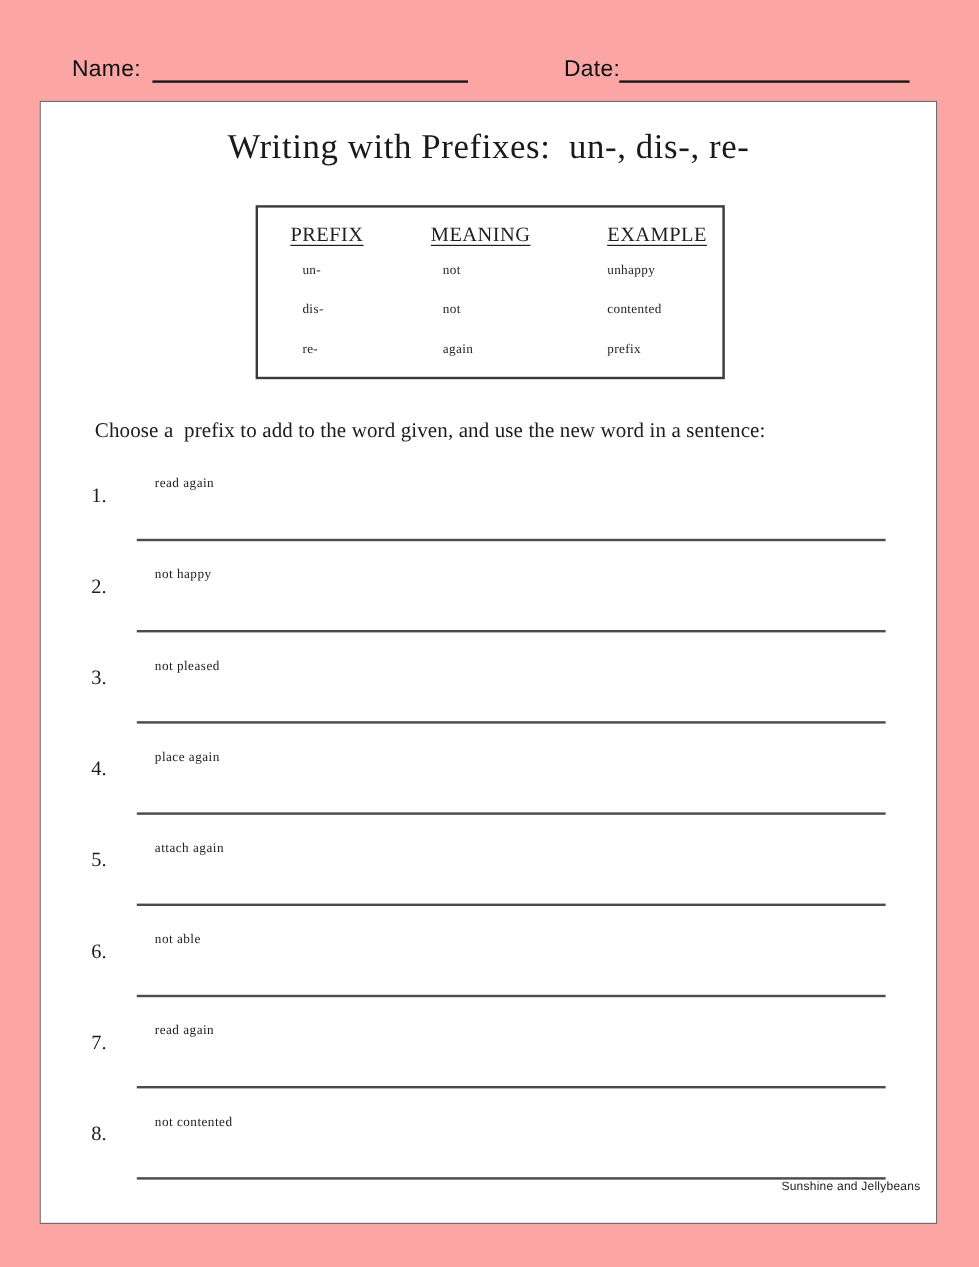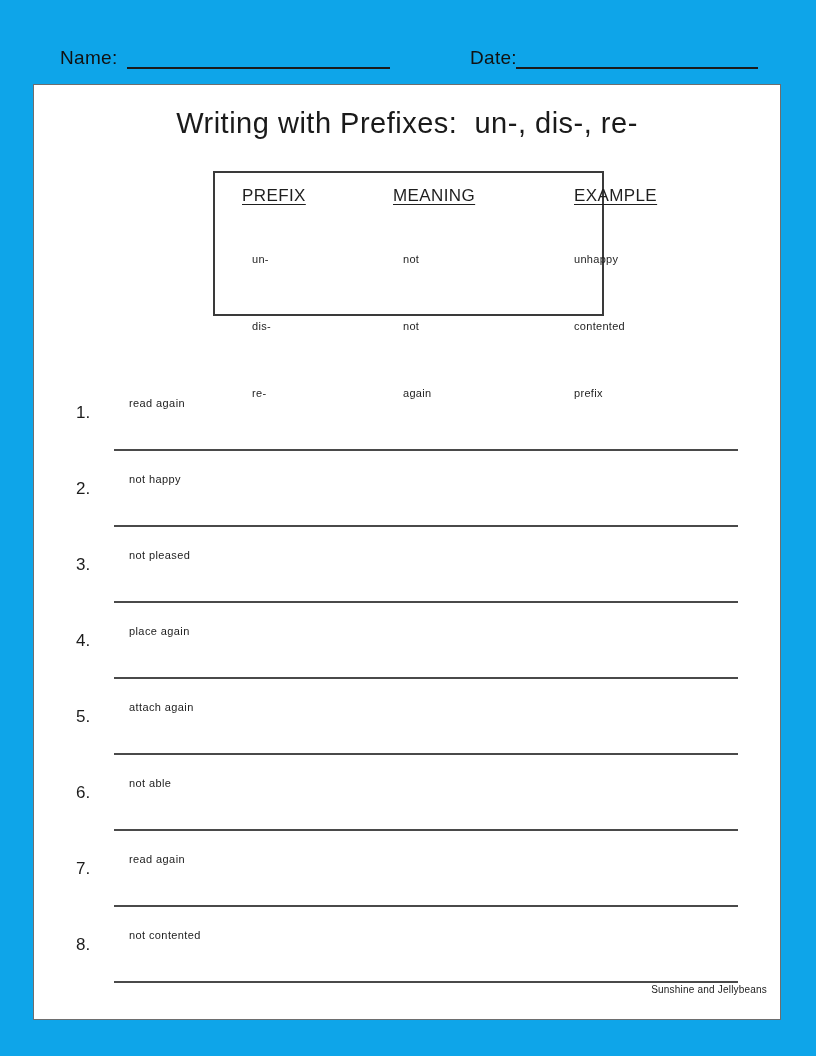--- a/index.html
+++ b/index.html
@@ -1,21 +1,21 @@
 <!DOCTYPE html>
 <html><head>
 <meta charset="utf-8">
 <style>
   * { margin: 0; padding: 0; box-sizing: border-box; }
   html, body { background: #ffffff; }
   .page {
     position: relative;
     width: 816px;
     height: 1056px;
-    background: #0ea5e9;
+    background: #fca5a5;
     font-family: "Liberation Sans", sans-serif;
     color: #1c1c1c;
     overflow: hidden;
   }
 
   
   .hdr-label {
     position: absolute;
     font-size: 19px;
     color: #111111;
@@ -33,20 +33,21 @@
 
   
   .main-box {
     position: absolute;
     left: 33px;
     top: 84px;
     width: 748px;
     height: 936px;
     border: 1px solid #6e6e6e;
     background: #ffffff;
+    font-family: Liberation Serif, serif;
   }
   .ws-title {
     position: absolute;
     top: 22px;
     left: 0;
     width: 100%;
     text-align: center;
     font-size: 29px;
     color: #1a1a1a;
     letter-spacing: 0.5px;
@@ -60,21 +61,20 @@
     top: 86px;
     width: 391px;
     height: 145px;
     border: 2px solid #3a3a3a;
     background: #ffffff;
     display: grid;
     grid-template-columns: 117px 147px 1fr;
     grid-auto-rows: 33px;
     padding: 13px 0 0 27px;
     align-items: start;
-    gap: 34px;
   }
   .prefix-box .th {
     font-size: 17px;
     letter-spacing: 0.4px;
     text-decoration: underline;
     text-underline-offset: 3px;
     color: #1f1f1f;
   }
   .prefix-box .td {
     font-size: 11px;
@@ -165,20 +165,21 @@
 
       <div class="td indent">dis-</div>
       <div class="td indent">not</div>
       <div class="td">contented</div>
 
       <div class="td indent">re-</div>
       <div class="td indent">again</div>
       <div class="td">prefix</div>
     </div>
 
+    <div class="instruction">Choose a  prefix to add to the word given, and use the new word in a sentence:</div>
 
     <div class="items">
 
       <div class="q-item">
         <span class="q-num">1.</span>
         <span class="q-prompt">read again</span>
         <div class="q-line"></div>
       </div>
 
       <div class="q-item">

